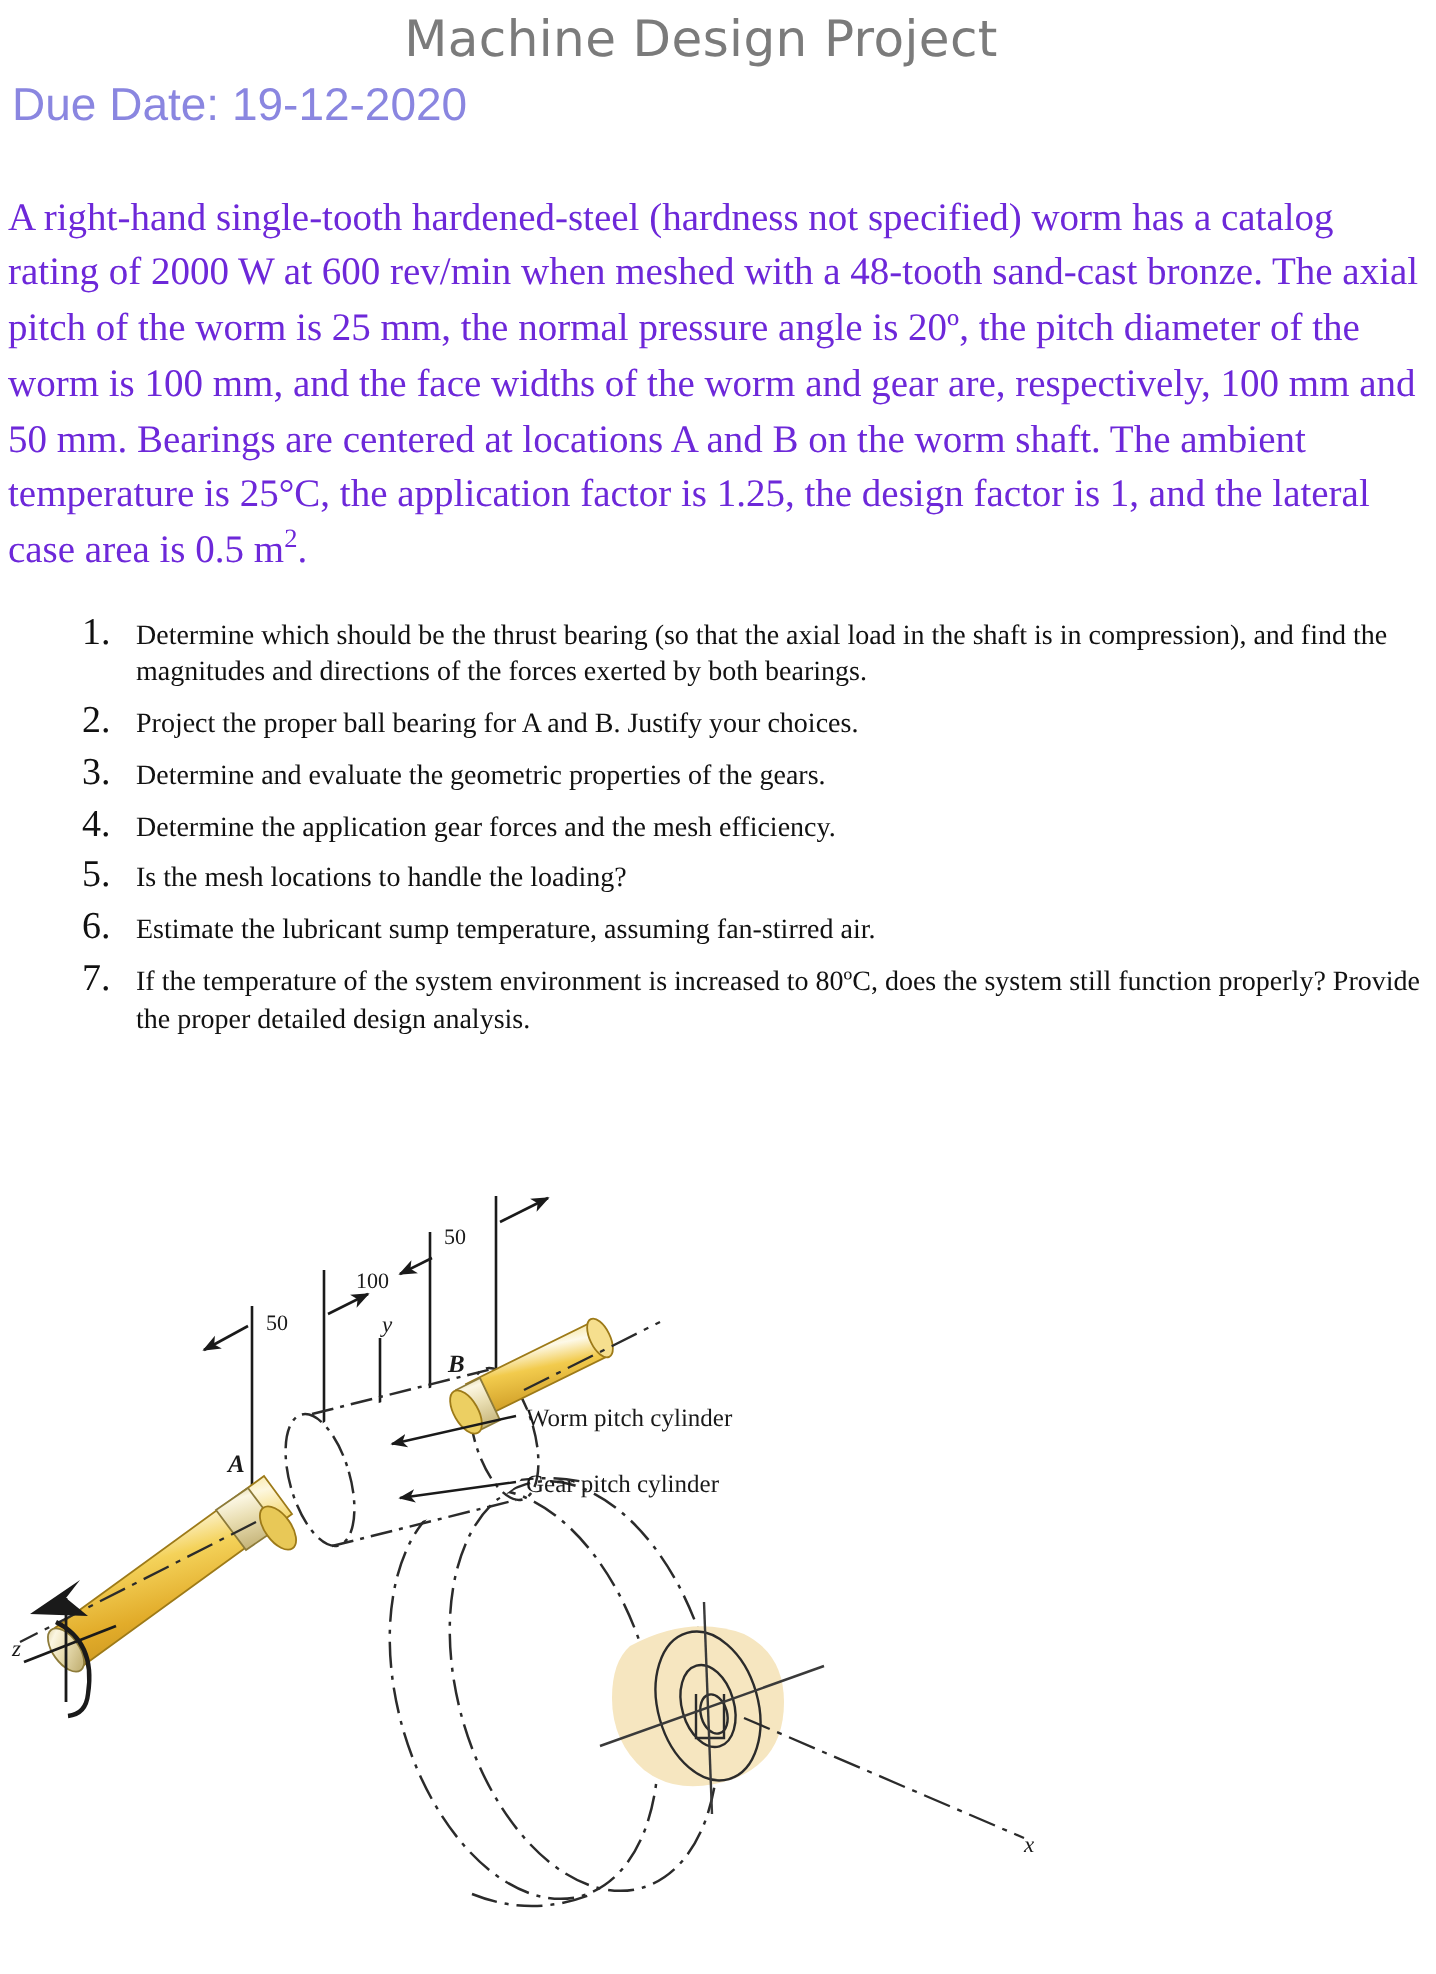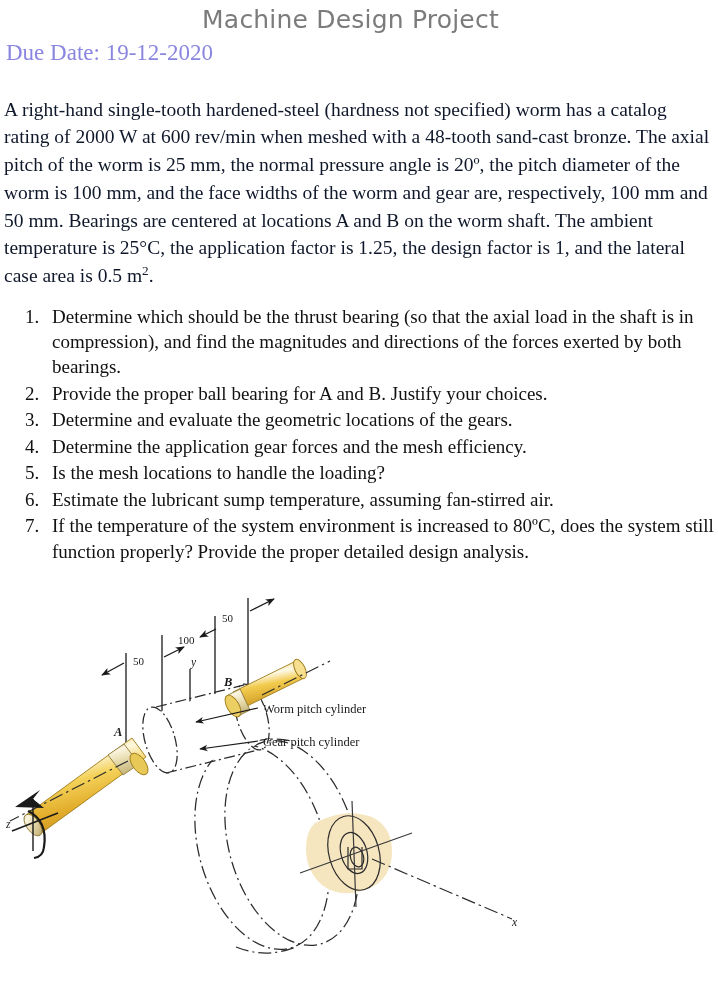--- a/index.html
+++ b/index.html
@@ -21,43 +21,43 @@
     text-align: center;
     font-family: "DejaVu Sans", sans-serif;
     font-size: 25px;
     font-weight: 400;
     color: #7b7b7b;
     letter-spacing: 0.2px;
     margin: 6px 17px 0 0;
     line-height: 1.12;
   }
   #due-date-line {
-    font-family: Liberation Serif, serif;
+    font-family: Liberation Sans, sans-serif;
     font-size: 23px;
     font-weight: 400;
     color: #8a86e0;
     margin: 6px 0 0 6px;
     line-height: 1.12;
     white-space: nowrap;
   }
 
   
   #problem-statement {
     margin: 30px 4px 0 4px;
     font-size: 19.5px;
     line-height: 1.42;
     text-align: left;
-    color: #0f172a;
+    color: #6d28d9;
   }
 
   
   #task-list {
-    margin: 14px 0 0 0;
+    margin: 14px 0 0 16px;
     padding-left: 44px;
-    font-size: 19px;
+    font-size: 14px;
     line-height: 1.34;
     color: #111;
   }
   #task-list li {
     padding-left: 8px;
     margin-bottom: 1px;
   }
   #task-list li::marker {
     font-size: 19px;
   }
@@ -102,22 +102,22 @@
 <body>
 
 <h1 id="doc-title">Machine Design Project</h1>
 
 <div id="due-date-line">Due Date: 19-12-2020</div>
 
 <p id="problem-statement"><span>A right-hand single-tooth hardened-steel (hardness not specified) worm has a catalog rating of 2000 W at 600 rev/min when meshed with a 48-tooth sand-cast bronze. The axial pitch of the worm is 25 mm, the normal pressure angle is 20º, the pitch diameter of the worm is 100 mm, and the face widths of the worm and gear are, respectively, 100 mm and 50 mm. Bearings are centered at locations A and B on the worm shaft. The ambient temperature is 25°C, the application factor is 1.25, the design factor is 1, and the lateral case area is 0.5 m</span><sup class="exp">2</sup><span>.</span></p>
 
 <ol id="task-list">
   <li>Determine which should be the thrust bearing (so that the axial load in the shaft is in compression), and find the magnitudes and directions of the forces exerted by both bearings.</li>
-  <li>Provide the proper ball bearing for A and B. Justify your choices.</li>
-  <li>Determine and evaluate the geometric locations of the gears.</li>
+  <li>Project the proper ball bearing for A and B. Justify your choices.</li>
+  <li>Determine and evaluate the geometric properties of the gears.</li>
   <li>Determine the application gear forces and the mesh efficiency.</li>
   <li>Is the mesh locations to handle the loading?</li>
   <li>Estimate the lubricant sump temperature, assuming fan-stirred air.</li>
   <li>If the temperature of the system environment is increased to 80ºC, does the system still function properly? Provide the proper detailed design analysis.</li>
 </ol>
 
 <div id="figure-wrap">
 <svg id="figure-svg" width="718" height="402" viewBox="0 0 718 402" xmlns="http://www.w3.org/2000/svg">
   <defs>
     <linearGradient id="shaftGrad" x1="0" y1="0" x2="0.35" y2="1">

